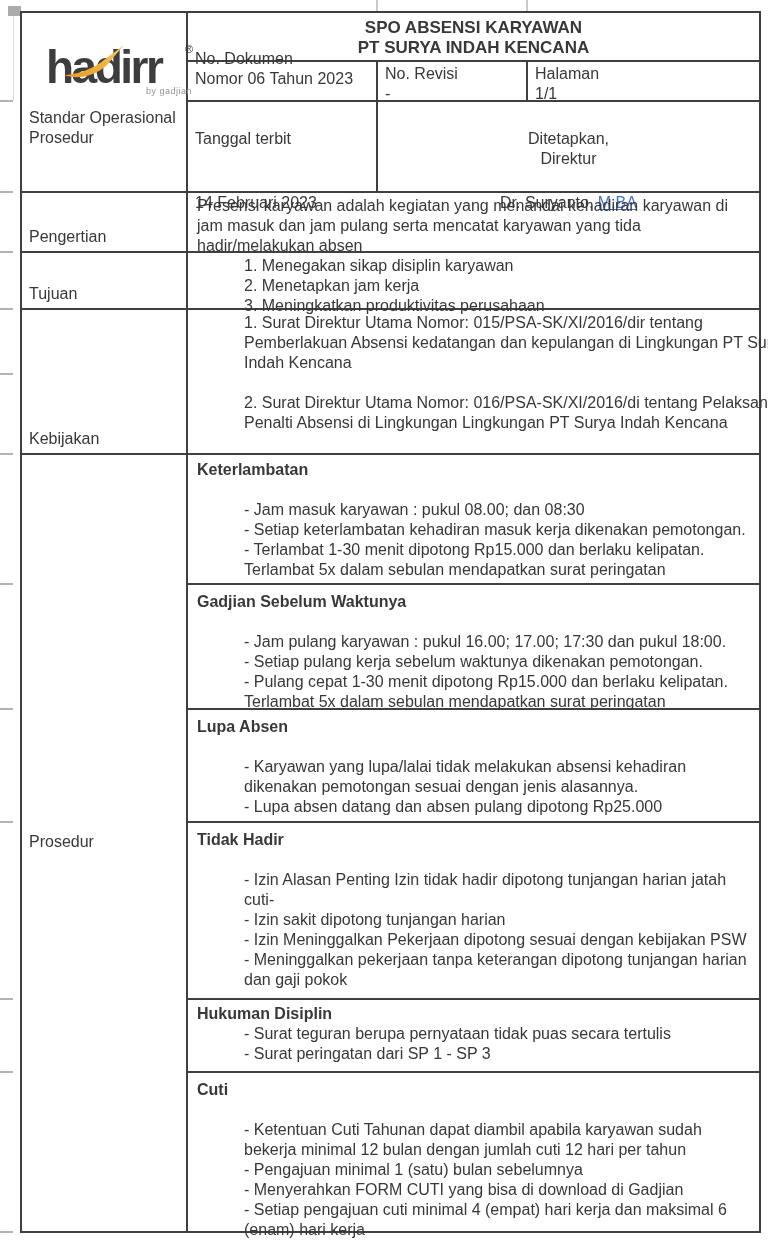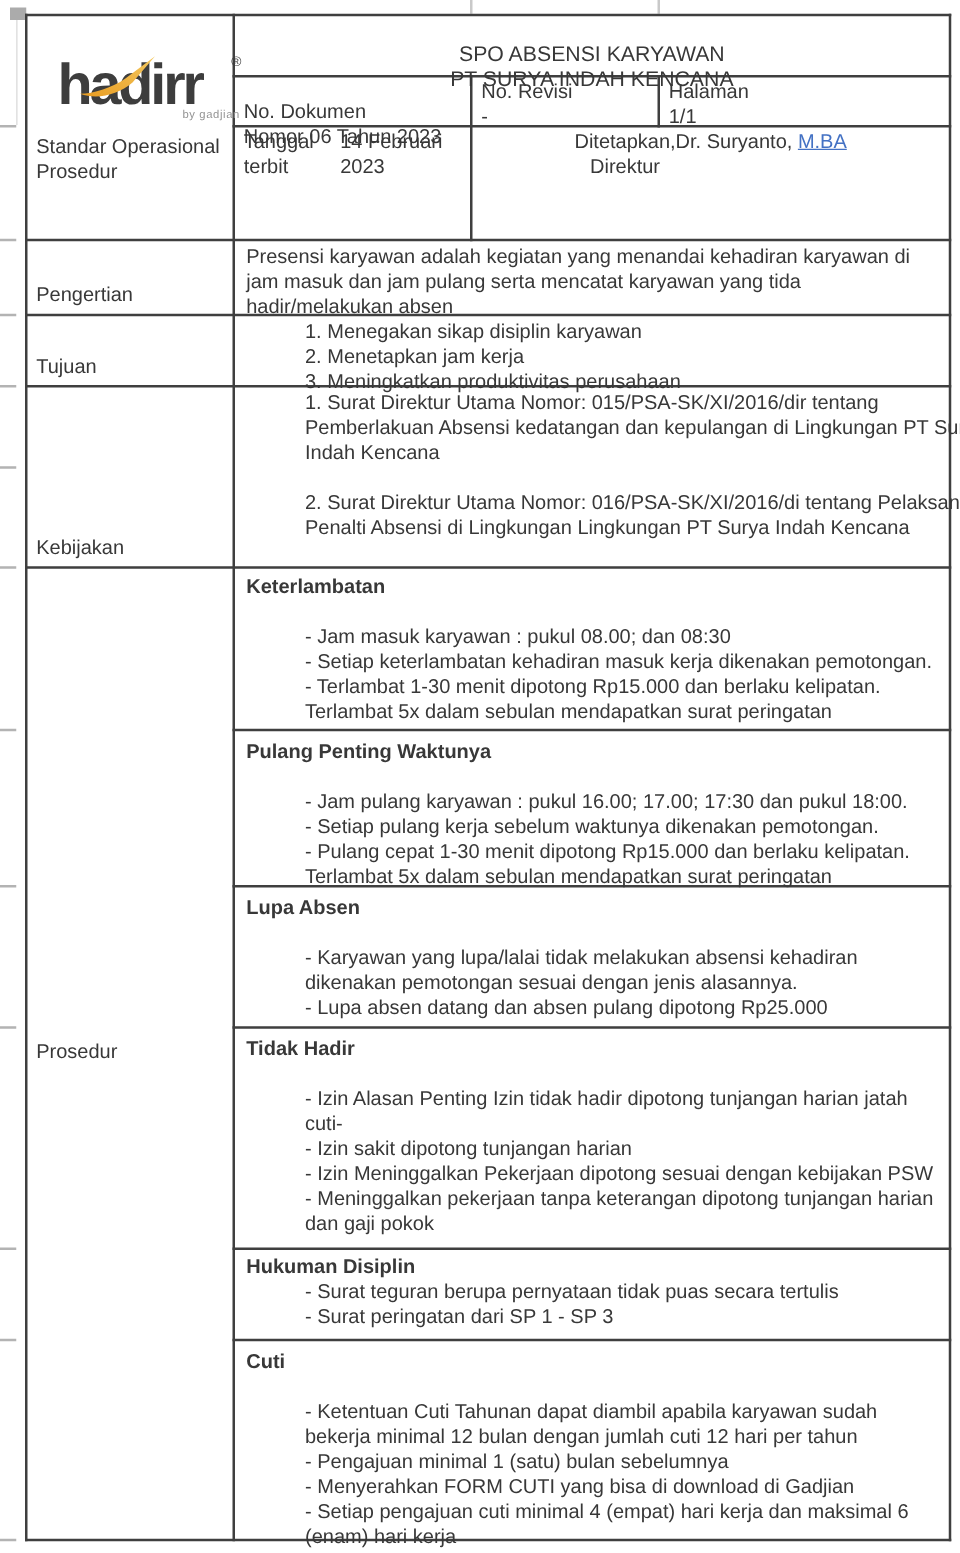--- a/index.html
+++ b/index.html
@@ -8,28 +8,28 @@
     font-family:"Liberation Sans","DejaVu Sans",sans-serif;color:#383838;
   }
   .line{position:absolute;background:#3f3f3f;}
   .tick{position:absolute;left:0;width:13px;height:2px;background:#b3b3b3;}
   .stub{position:absolute;width:2px;background:#c9c9c9;}
   .cell{
     position:absolute;box-sizing:border-box;
     font-size:16px;line-height:20px;color:#383838;
   }
   .pre{white-space:pre-line;margin-left:47px;}
-  .b{font-weight:normal;margin-top:16px;}
+  .b{font-weight:bold;}
   .center{text-align:center;}
   .label-bottom{display:flex;align-items:flex-end;padding:0 4px 4px 7px;}
   .label-top{padding:6px 4px 0 7px;}
   .label-mid{display:flex;align-items:center;padding:0 4px 0 7px;}
   .content{padding:3px 8px 0 9px;}
   .two-line{padding:2px 4px 0 7px;}
-  .split-v{display:flex;flex-direction:row;justify-content:center;}
+  .split-v{display:flex;flex-direction:column;justify-content:space-between;margin-top:25px;}
   .sec .sec-head{font-weight:bold;}
   .sec .gap{height:20px;}
   .sig-link{color:#4472c4;text-decoration:underline;cursor:pointer;}
   .logo-wrap{position:absolute;left:26px;top:26px;width:146px;height:62px;}
   .logo-byline{
     position:absolute;right:2px;bottom:0px;font-size:9px;color:#939393;letter-spacing:0.5px;margin-top:36px;
   }
   .corner-box{position:absolute;left:8px;top:6px;width:13px;height:10px;background:#ababab;}
   .corner-tail{position:absolute;left:13px;top:16px;width:1px;height:84px;background:#d9d9d9;}
 </style>
@@ -91,21 +91,21 @@
       </svg>
       <div class="logo-byline">by gadjian</div>
     </div>
   </div>
 
   <div class="cell center b" style="left:188px;top:13px;width:571px;height:47px;padding-top:5px;font-size:17px">
     <div>SPO ABSENSI KARYAWAN</div>
     <div>PT SURYA INDAH KENCANA</div>
   </div>
 
-  <div class="cell two-line" style="left:188px;top:78px;width:221px;height:38px">
+  <div class="cell two-line" style="left:188px;top:47px;width:221px;height:38px">
     <div>No. Dokumen</div>
     <div>Nomor 06 Tahun 2023</div>
   </div>
   <div class="cell two-line" style="left:378px;top:62px;width:148px;height:38px">
     <div>No. Revisi</div>
     <div>-</div>
   </div>
   <div class="cell two-line" style="left:528px;top:62px;width:231px;height:50px">
     <div>Halaman</div>
     <div>1/1</div>
@@ -145,21 +145,21 @@
   <div class="cell content sec" style="left:188px;top:453px;width:571px;height:130px;padding-top:7px">
     <div class="sec-head">Keterlambatan</div>
     <div class="gap"></div>
     <div class="pre">- Jam masuk karyawan : pukul 08.00; dan 08:30
 - Setiap keterlambatan kehadiran masuk kerja dikenakan pemotongan.
 - Terlambat 1-30 menit dipotong Rp15.000 dan berlaku kelipatan.
 Terlambat 5x dalam sebulan mendapatkan surat peringatan</div>
   </div>
 
   <div class="cell content sec" style="left:188px;top:585px;width:571px;height:123px;padding-top:7px">
-    <div class="sec-head">Pulang Penting Waktunya</div>
+    <div class="sec-head">Gadjian Sebelum Waktunya</div>
     <div class="gap"></div>
     <div class="pre">- Jam pulang karyawan : pukul 16.00; 17.00; 17:30 dan pukul 18:00.
 - Setiap pulang kerja sebelum waktunya dikenakan pemotongan.
 - Pulang cepat 1-30 menit dipotong Rp15.000 dan berlaku kelipatan.
 Terlambat 5x dalam sebulan mendapatkan surat peringatan</div>
   </div>
 
   <div class="cell content sec" style="left:188px;top:710px;width:571px;height:111px;padding-top:7px">
     <div class="sec-head">Lupa Absen</div>
     <div class="gap"></div>

